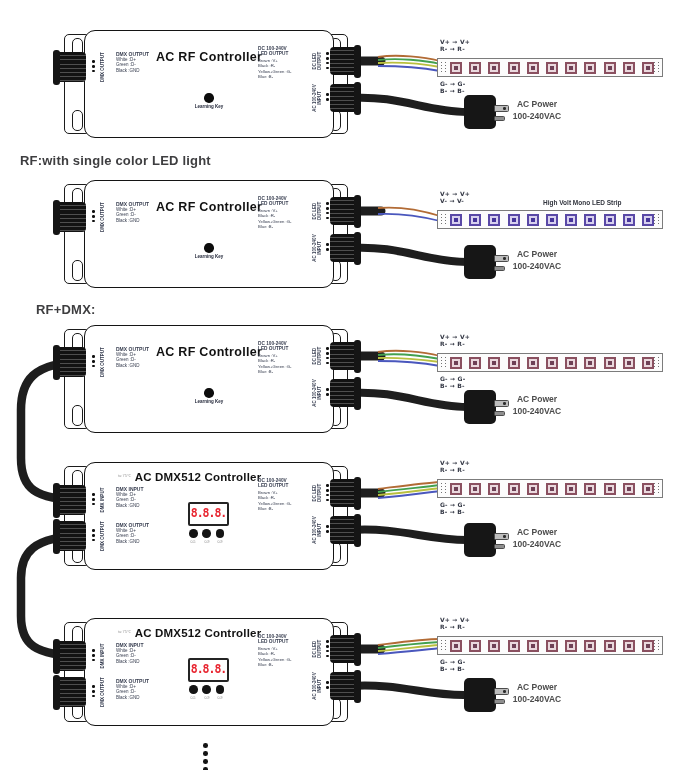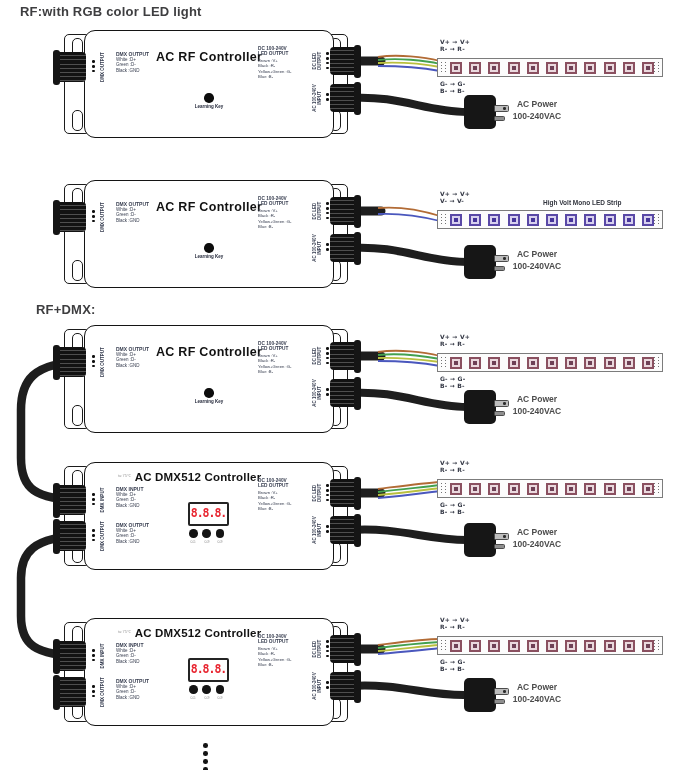--- a/index.html
+++ b/index.html
@@ -126,21 +126,21 @@
     <path fill="none" stroke="#43a04f" stroke-width="1.8" d="M378,492 C402,489 424,487 440,485"></path>
     <path fill="none" stroke="#b9bf3e" stroke-width="1.8" d="M378,495 C402,493 424,490 440,488"></path>
     <path fill="none" stroke="#4a57bd" stroke-width="1.8" d="M378,498 C402,496 424,493 440,491"></path>
 
     <path fill="none" stroke="#b26b35" stroke-width="1.8" d="M378,645 C402,642 424,639 440,639"></path>
     <path fill="none" stroke="#43a04f" stroke-width="1.8" d="M378,648 C402,645 424,643 440,642"></path>
     <path fill="none" stroke="#b9bf3e" stroke-width="1.8" d="M378,651 C402,649 424,646 440,645"></path>
     <path fill="none" stroke="#4a57bd" stroke-width="1.8" d="M378,654 C402,652 424,650 440,648"></path>
   </svg>
 
-  <div class="sec-title" style="top:4px;left:20px">RF:with RGB color LED light</div>
+  <div class="sec-title" style="top:153px;left:20px">RF:with single color LED light</div>
   <div class="sec-title" style="top:302px;left:36px">RF+DMX:</div>
 
   <div class="ctrl rf" style="top:30px">
     <div class="bracket l"></div>
     <div class="bracket r"></div>
     <div class="box"></div>
     <div class="gland gleft gl1"></div>
     <div class="gland gright gr1"></div>
     <div class="gland gright gr2"></div>
     <div class="pdots dleft1">

